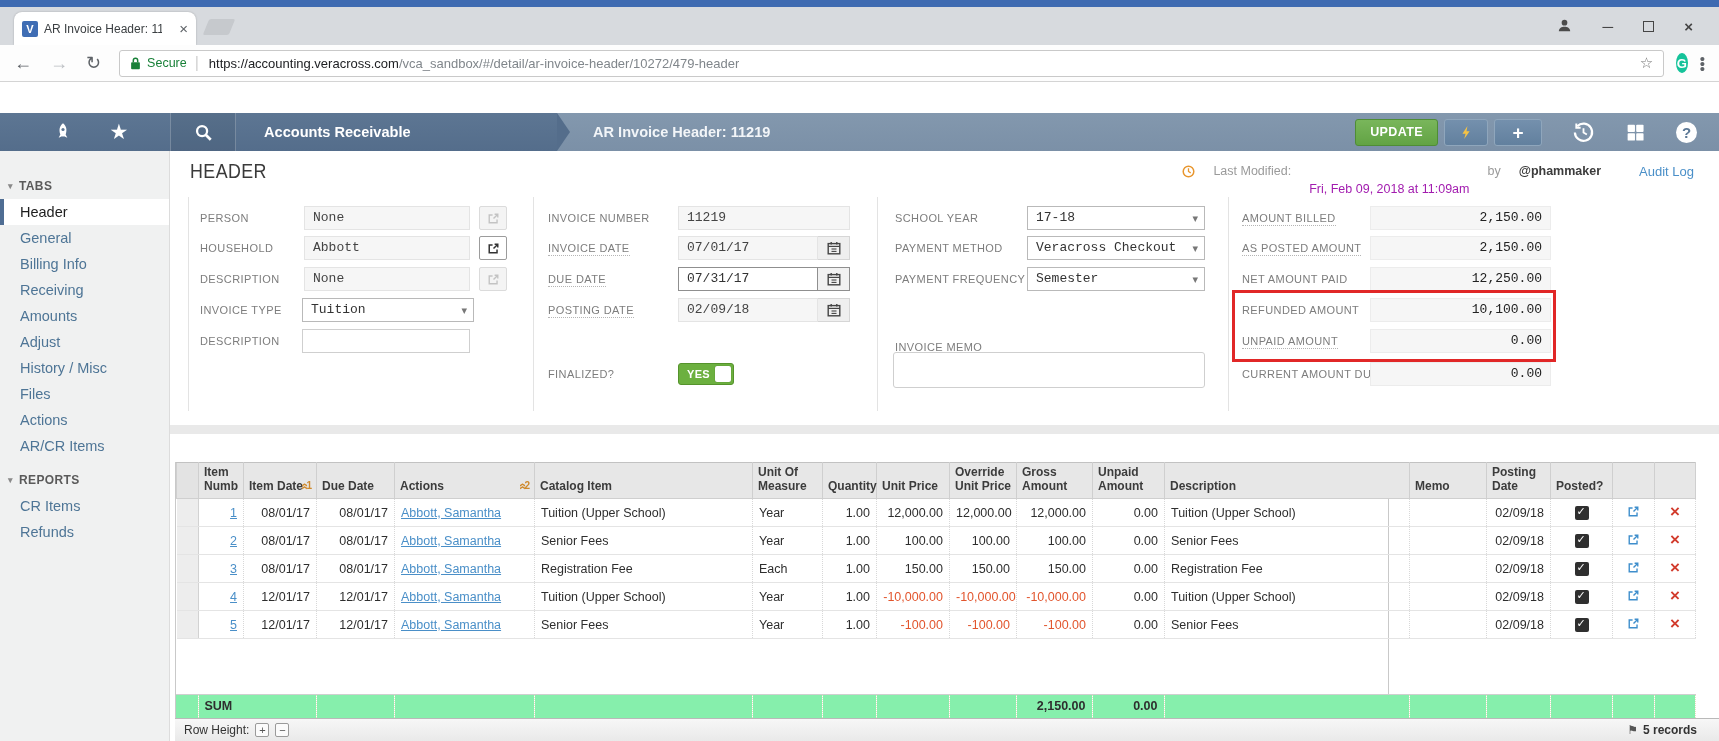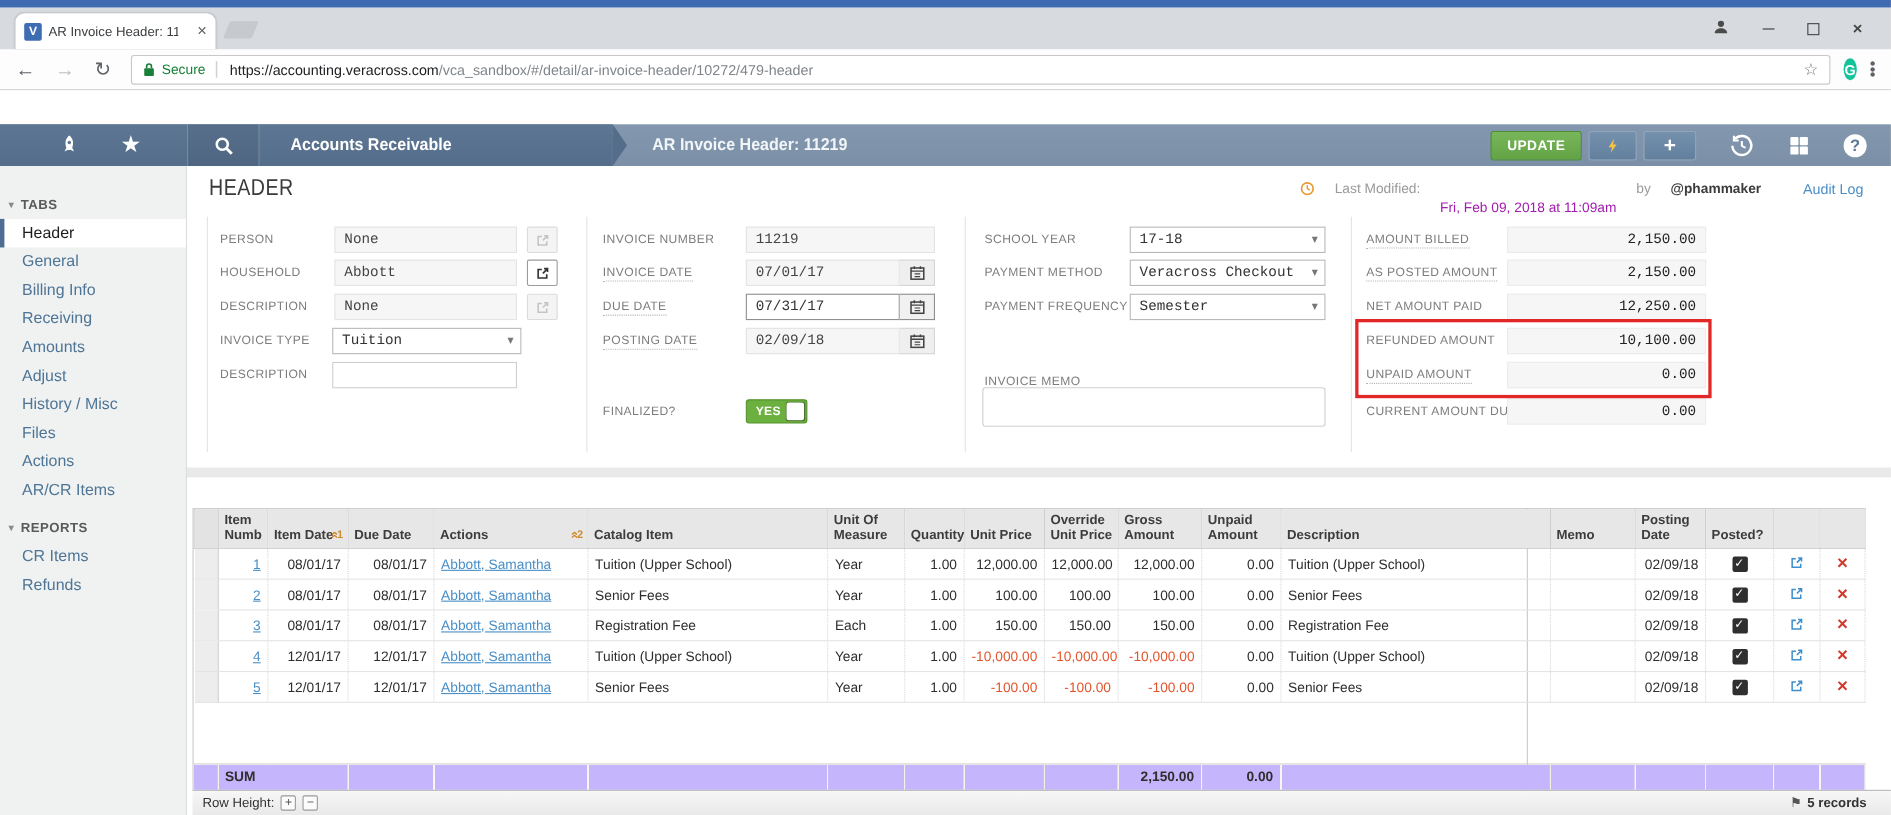--- a/index.html
+++ b/index.html
@@ -128,21 +128,21 @@
   .grid-table td.r { text-align:right; }
   .grid-table td.c { text-align:center; padding:0; }
   .grid-table td.neg { color:#e2552d; }
   .lnk { color:#4a8fc8; text-decoration:underline; }
   .chk { display:inline-block; width:14px; height:14px; background:#2f2f2f; border-radius:2px; position:relative; vertical-align:middle; }
   .chk .tick { position:absolute; left:2px; top:-1px; color:#fff; font-size:11px; }
   .delx { color:#d23b2c; font-size:17px; font-weight:bold; line-height:14px; }
   .rowbtn { display:inline-block; vertical-align:middle; }
 
   .sum-table { position:absolute; bottom:0; left:0; }
-  .sum-table td { height:24px; background:#c4b5fd; border-top:1px solid #cfcfcf; border-bottom:none; border-right:1px dotted #e6dfc2;
+  .sum-table td { height:24px; background:#86efac; border-top:1px solid #cfcfcf; border-bottom:none; border-right:1px dotted #e6dfc2;
                   font-size:12.5px; color:#2e2e2e; padding:0 6px; }
   .sum-table td.b { font-weight:bold; }
   .sum-label { font-weight:bold; font-size:12.5px; }
 
   .gridfooter { position:absolute; top:567px; left:5px; width:1544px; height:23px; border-top:1px solid #b9b9b9;
                 background:linear-gradient(180deg,#f7f7f7,#e9e9e9); display:flex; align-items:center; padding:0 22px 0 9px; font-size:12px; color:#333; }
   .rh-btn { display:inline-block; width:14px; height:14px; border:1px solid #9a9a9a; border-radius:2px; background:#fbfbfb;
             text-align:center; line-height:12px; font-size:11px; color:#555; margin-left:6px; }
   .rec-count { margin-left:auto; font-weight:bold; display:flex; align-items:center; gap:5px; }
   .flag { font-size:12px; color:#555; font-weight:normal; }

